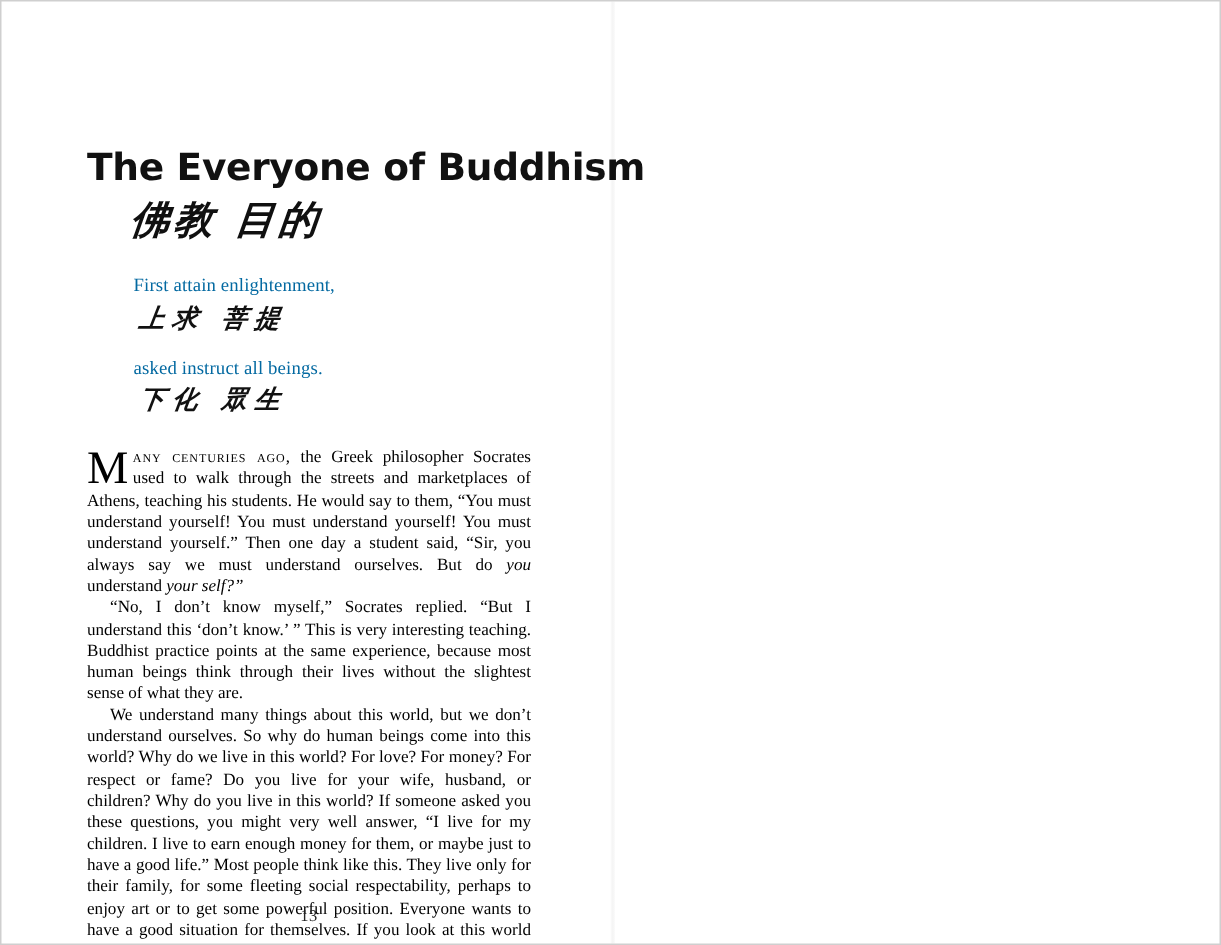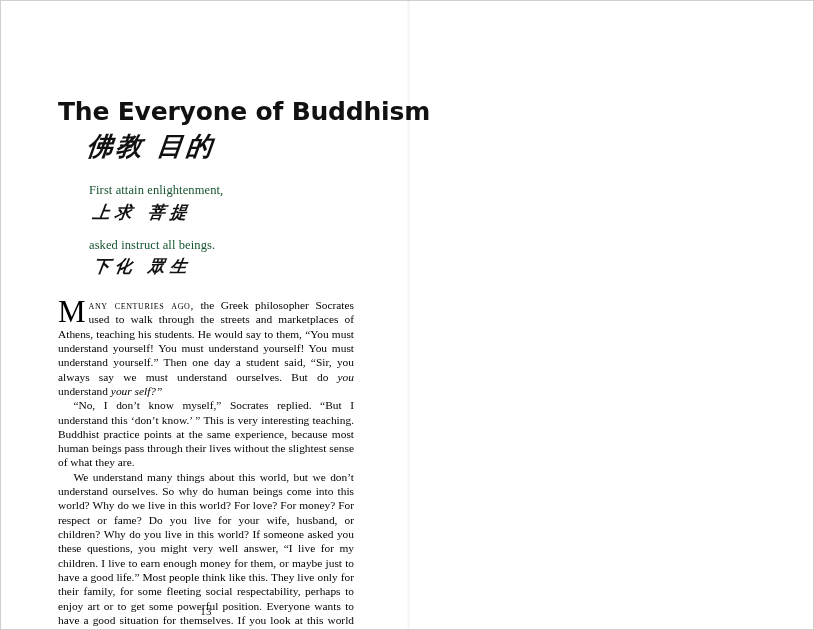--- a/index.html
+++ b/index.html
@@ -58,21 +58,21 @@
   }
   .epigraph {
     position: absolute;
     left: 88px;
     top: 182px;
     width: 260px;
   }
   .epi-line {
     font-size: 12.5px;
     line-height: 1.25;
-    color: #14532d;
+    color: #0369a1;
     letter-spacing: 0.1px;
   }
   .epi-cjk {
     font-family: "DejaVu Sans", sans-serif;
     font-size: 17px;
     font-weight: 700;
     font-style: italic;
     letter-spacing: 5px;
     color: #111111;
     margin: 2px 0 14px 4px;
@@ -157,21 +157,21 @@
         <span class="epi-cjk">上求 菩提</span>
         <div class="epi-line">asked instruct all beings.</div>
         <span class="epi-cjk last">下化 眾生</span>
       </div>
 
       <div class="body-left">
         <p class="first">
           <span class="dropcap">M</span><span class="smallcaps">any centuries ago,</span><span> the Greek philosopher Socrates used to walk through the streets and marketplaces of Athens, teaching his students. He would say to them, “You must understand yourself! You must understand yourself! You must understand yourself.” Then one day a student said, “Sir, you always say we must understand ourselves. But do </span><em>you</em><span> understand </span><em>your self?”</em>
         </p>
         <p>
-          <span>“No, I don’t know myself,” Socrates replied. “But I understand this ‘don’t know.’ ” This is very interesting teaching. Buddhist practice points at the same experience, because most human beings pass through their lives without the slightest sense of what they are.</span>
+          <span>“No, I don’t know myself,” Socrates replied. “But I understand this ‘don’t know.’ ” This is very interesting teaching. Buddhist practice points at the same experience, because most human beings think through their lives without the slightest sense of what they are.</span>
         </p>
         <p>
           <span>We understand many things about this world, but we don’t understand ourselves. So why do human beings come into this world? Why do we live in this world? For love? For money? For respect or fame? Do you live for your wife, husband, or children? Why do you live in this world? If someone asked you these questions, you might very well answer, “I live for my children. I live to earn enough money for them, or maybe just to have a good life.” Most people think like this. They live only for their family, for some fleeting social respectability, perhaps to enjoy art or to get some powerful position. Everyone wants to have a good situation for themselves. If you look at this world very closely, it is easy to see that most people eat and sleep and live merely for their own personal happiness. Yet these things are not the real</span>
         </p>
       </div>
 
       <div class="folio-bottom">13</div>
     </div>
 
     <div class="page page-right">

